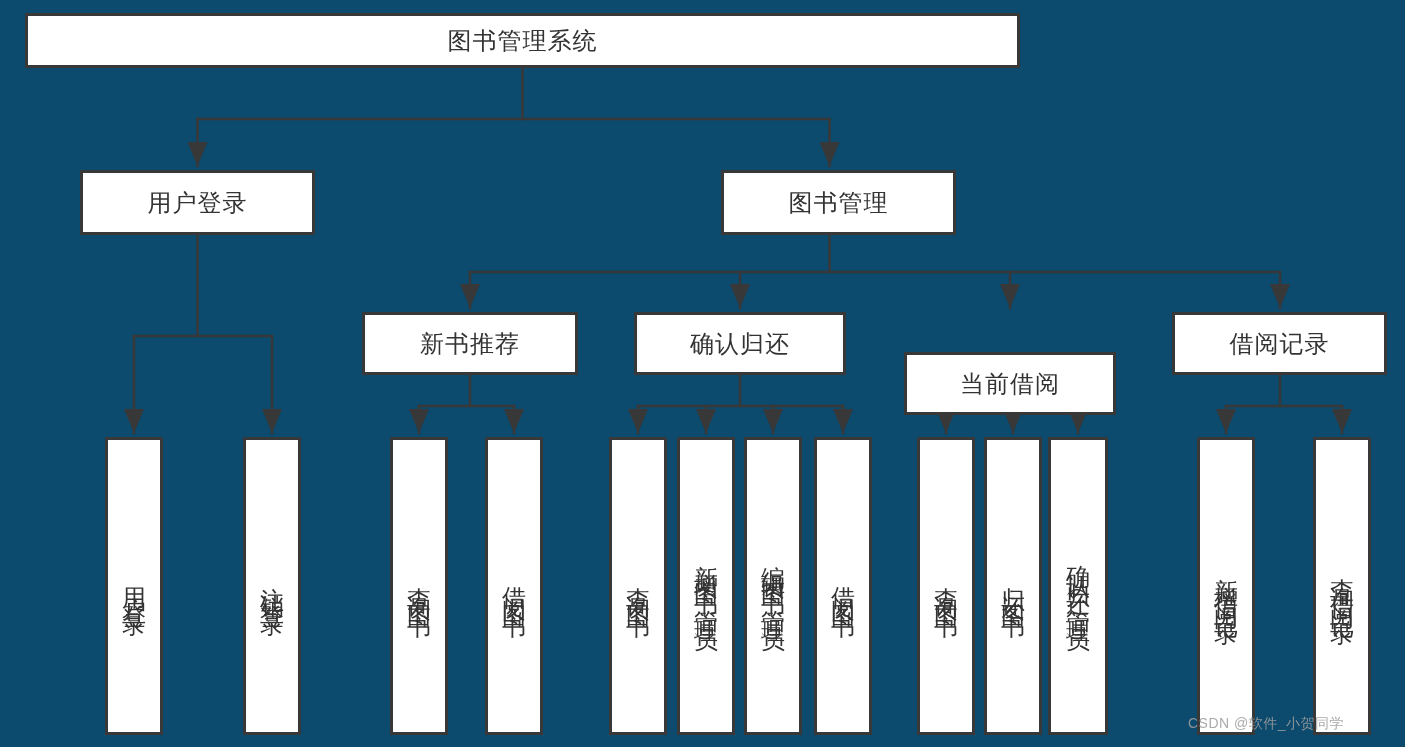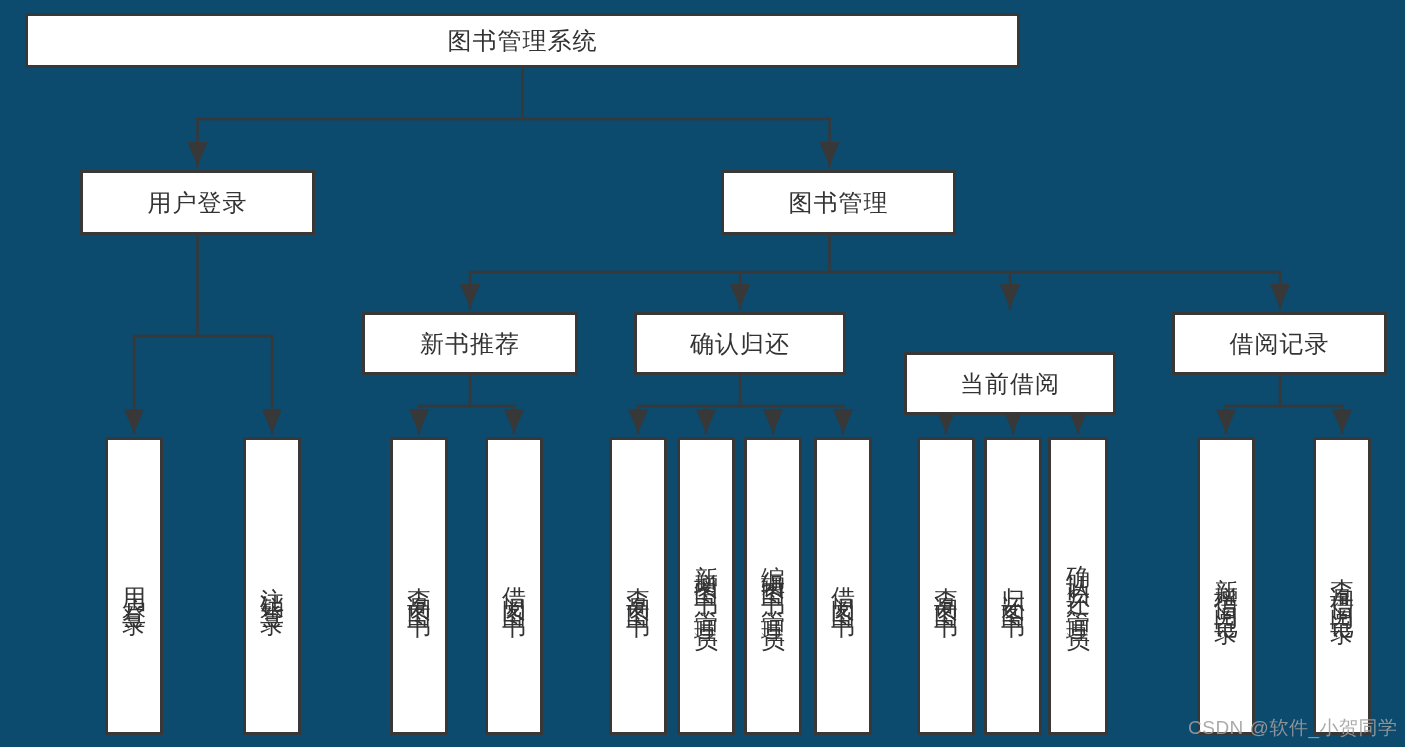--- a/index.html
+++ b/index.html
@@ -35,21 +35,21 @@
   .leaf span {
     writing-mode: vertical-rl;
     text-orientation: mixed;
     letter-spacing: 9px;
     line-height: 1;
   }
   .watermark {
     position: absolute;
     left: 1188px;
     top: 715px;
-    font-size: 19px;
+    font-size: 14px;
     letter-spacing: 0.5px;
     color: rgba(158, 158, 158, 0.88);
     white-space: nowrap;
     z-index: 3;
   }
 </style>
 </head>
 <body>
 
 <div class="canvas">

